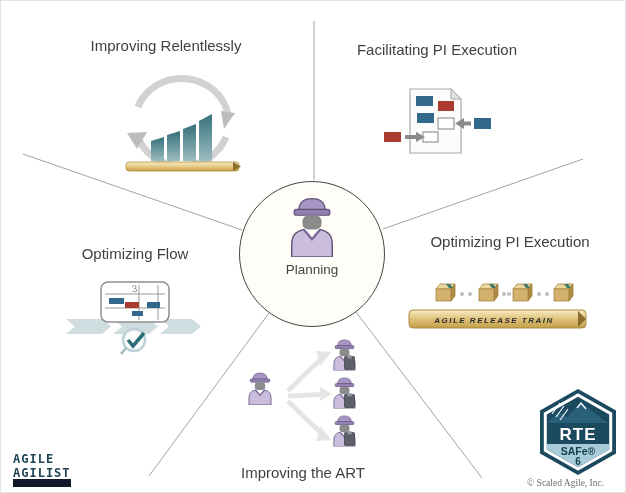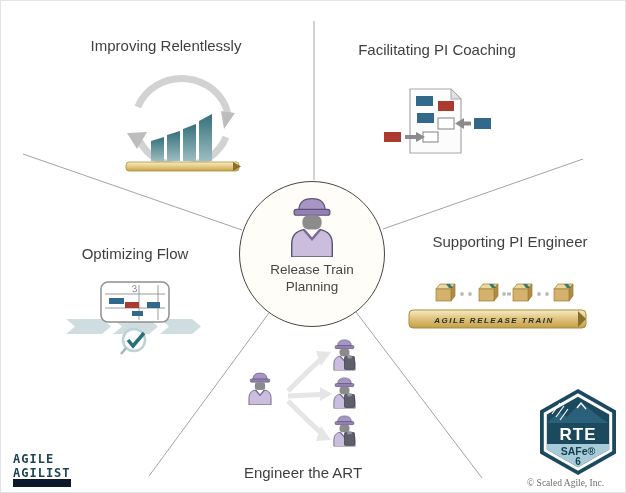--- a/index.html
+++ b/index.html
@@ -40,24 +40,24 @@
 
   <svg class="abs" style="left:0;top:0" width="626" height="493">
     <line x1="313" y1="20" x2="313" y2="179" stroke="#a3a3a3" stroke-width="1"></line>
     <line x1="22" y1="153" x2="241" y2="229" stroke="#a3a3a3" stroke-width="1"></line>
     <line x1="382" y1="228" x2="582" y2="158" stroke="#a3a3a3" stroke-width="1"></line>
     <line x1="268" y1="312" x2="148" y2="475" stroke="#a3a3a3" stroke-width="1"></line>
     <line x1="355" y1="311" x2="481" y2="477" stroke="#a3a3a3" stroke-width="1"></line>
   </svg>
 
   <div class="section-title" style="left:165px;top:36px">Improving Relentlessly</div>
-  <div class="section-title" style="left:436px;top:40px">Facilitating PI Coaching</div>
+  <div class="section-title" style="left:436px;top:40px">Facilitating PI Execution</div>
   <div class="section-title" style="left:134px;top:244px">Optimizing Flow</div>
-  <div class="section-title" style="left:509px;top:232px">Supporting PI Engineer</div>
-  <div class="section-title" style="left:302px;top:463px">Engineer the ART</div>
+  <div class="section-title" style="left:509px;top:232px">Optimizing PI Execution</div>
+  <div class="section-title" style="left:302px;top:463px">Improving the ART</div>
 
   <svg class="abs" style="left:120px;top:72px" width="130" height="100" viewBox="0 0 130 100">
     <defs>
       <linearGradient id="tealGrad" x1="0" y1="0" x2="0" y2="1">
         <stop offset="0" stop-color="#35707a"></stop>
           <stop offset="1" stop-color="#9dbdc1"></stop>
       </linearGradient>
       <linearGradient id="goldGrad1" x1="0" y1="0" x2="0" y2="1">
         <stop offset="0" stop-color="#f7ecc4"></stop>
           <stop offset="0.55" stop-color="#e3c77f"></stop>
@@ -167,21 +167,20 @@
     <use href="#person" x="96" y="81" width="25" height="32.5"></use>
     <use href="#clipboard" x="108" y="22" width="11" height="15"></use>
     <use href="#clipboard" x="108" y="60" width="11" height="15"></use>
     <use href="#clipboard" x="108" y="98" width="11" height="15"></use>
   </svg>
 
   <div id="center-circle">
     <svg width="48" height="62" viewBox="0 0 40 52">
       <use href="#person" width="40" height="52"></use>
     </svg>
-    <div class="center-label">Release Train</div>
     <div class="center-label">Planning</div>
   </div>
 
   <div id="logo">
     <div class="logo-line1">AGILE</div>
     <div><span class="logo-line2">AGILIST</span></div>
   </div>
 
   <svg class="abs" style="left:535px;top:387px" width="84" height="88" viewBox="0 0 84 88">
     <polygon points="42,1 80,22.5 80,65.5 42,87 4,65.5 4,22.5" fill="#1b4a5e"></polygon>

